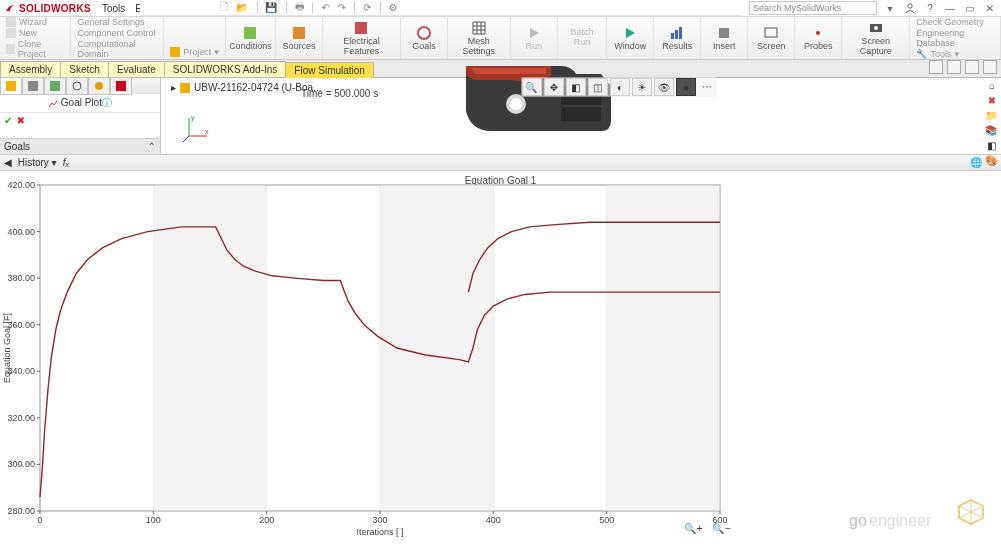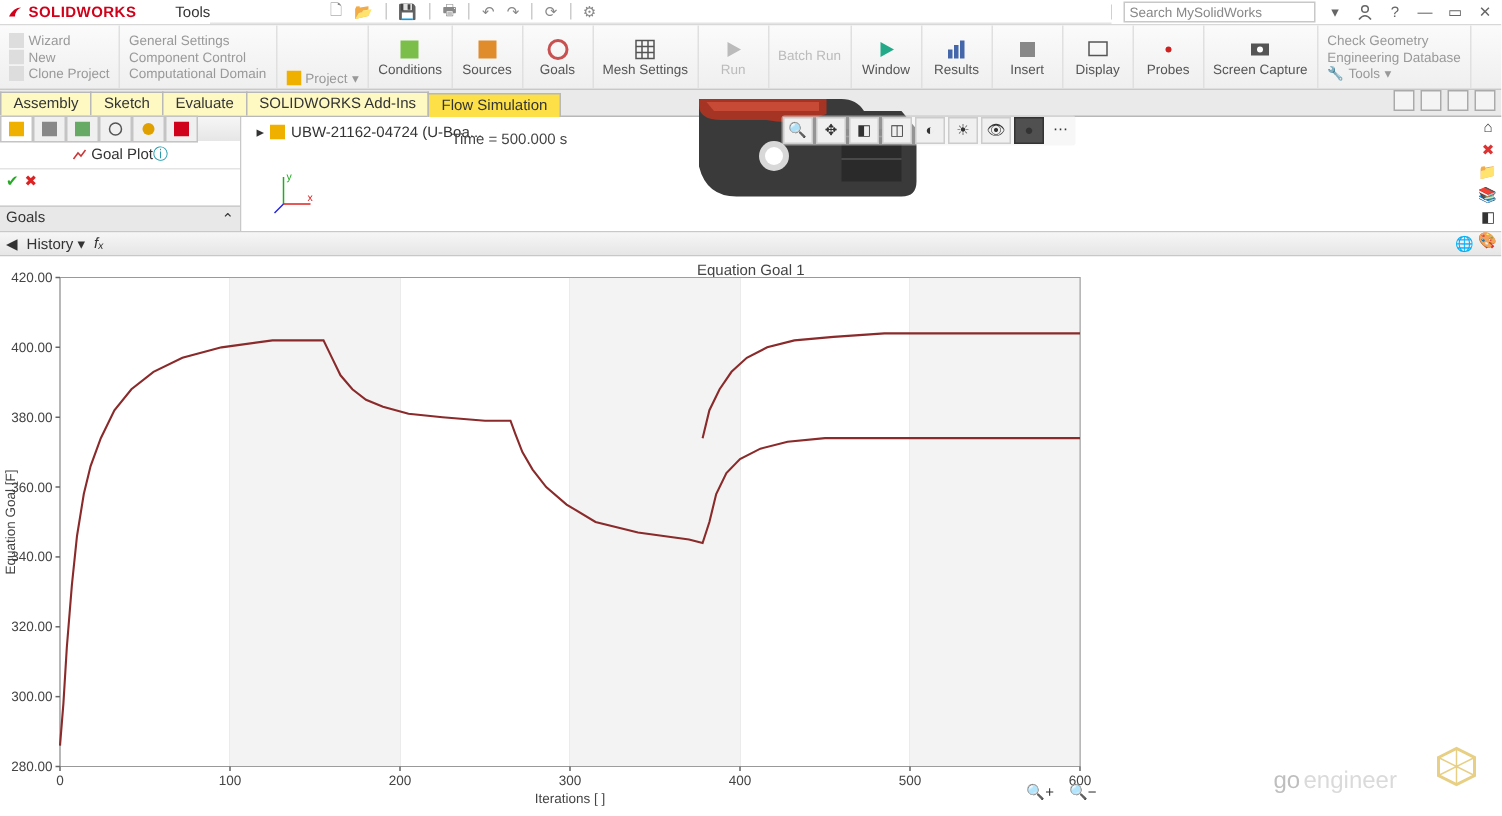--- a/index.html
+++ b/index.html
@@ -1,18 +1,18 @@
 <!DOCTYPE html>
 <html><head>
 <meta charset="utf-8">
 <style>
 html,body{margin:0;padding:0;font-family:Tahoma,Arial,sans-serif;font-size:10px;background:#fff;color:#333;overflow:hidden}
 body{width:1001px;height:544px;position:relative}
 .menubar{height:16px;display:flex;align-items:center;padding:0 4px;background:#fff;border-bottom:1px solid #d8d8d8}
-.logo{color:#d0021b;font-weight:bold;font-size:10px;letter-spacing:.3px;margin-right:21px;display:flex;align-items:center}
+.logo{color:#d0021b;font-weight:bold;font-size:10px;letter-spacing:.3px;margin-right:6px;display:flex;align-items:center}
 .logo svg{margin-right:3px}
 .menubar .mitem{padding:1px 5px;cursor:default}
 .titlearea{flex:1;text-align:center;font-size:10px;color:#555}
 .searchwrap{display:flex;align-items:center;gap:6px}
 .searchbox{border:1px solid #c8c8c8;height:12px;width:120px;font-size:9px;padding:0 3px;display:flex;align-items:center;color:#888}
 .wicon{width:14px;height:14px;display:inline-flex;align-items:center;justify-content:center;color:#666}
 .qtoolbar{height:15px;display:flex;align-items:center;gap:8px;padding:0 80px;background:#fff;border-bottom:1px solid #e4e4e4;font-size:10px;color:#888;position:absolute;top:0;left:140px;right:260px}
 .qtoolbar .sep{width:1px;height:11px;background:#ccc}
 .ribbon{height:42px;display:flex;background:linear-gradient(#fbfbfb,#efefef);border-bottom:1px solid #c8c8c8}
 .rbtn{display:flex;flex-direction:column;align-items:center;justify-content:center;padding:2px 6px;min-width:34px;font-size:9px;color:#555;border-right:1px solid #e0e0e0;line-height:1.1;text-align:center;cursor:default}
@@ -153,20 +153,26 @@
       <span>Conditions</span>
     </div>
   <div class="rbtn">
       <svg class="ricon">
         <rect x="2" y="2" width="12" height="12" fill="#e08b2c"></rect>
       </svg>
       <span>Sources</span>
     </div>
   <div class="rbtn">
       <svg class="ricon">
+        <rect x="2" y="2" width="12" height="12" fill="#c85050"></rect>
+      </svg>
+      <span>Electrical Features</span>
+    </div>
+  <div class="rbtn">
+      <svg class="ricon">
         <circle cx="8" cy="8" r="6" fill="none" stroke="#c85050" stroke-width="2"></circle>
       </svg>
       <span>Goals</span>
     </div>
   <div class="rbtn">
       <svg class="ricon">
         <path d="M2 2h12v12h-12z M6 2v12 M10 2v12 M2 6h12 M2 10h12" stroke="#555" fill="none"></path>
       </svg>
       <span>Mesh Settings</span>
     </div>
@@ -196,21 +202,21 @@
   <div class="rbtn">
       <svg class="ricon">
         <rect x="3" y="3" width="10" height="10" fill="#888"></rect>
       </svg>
       <span>Insert</span>
     </div>
   <div class="rbtn">
       <svg class="ricon">
         <rect x="2" y="3" width="12" height="9" fill="none" stroke="#555"></rect>
       </svg>
-      <span>Display</span>
+      <span>Screen</span>
     </div>
   <div class="rbtn">
       <svg class="ricon">
         <circle cx="8" cy="8" r="2" fill="#c22"></circle>
       </svg>
       <span>Probes</span>
     </div>
   <div class="rbtn">
       <svg class="ricon">
         <rect x="2" y="4" width="12" height="8" fill="#555"></rect>

